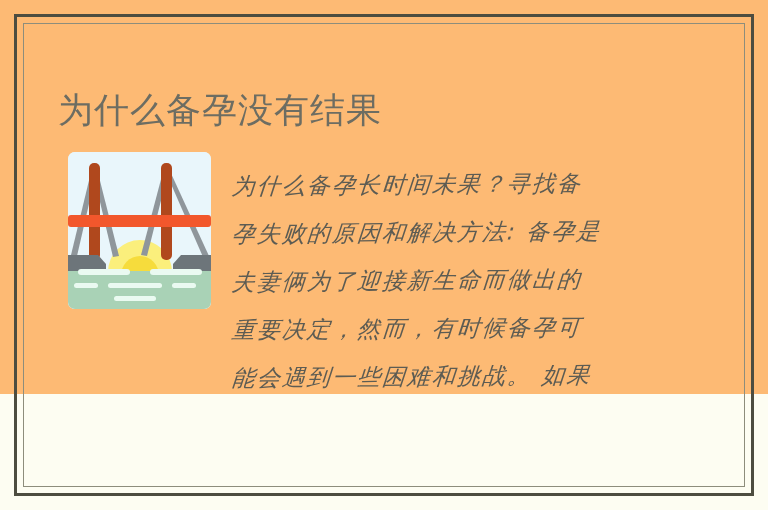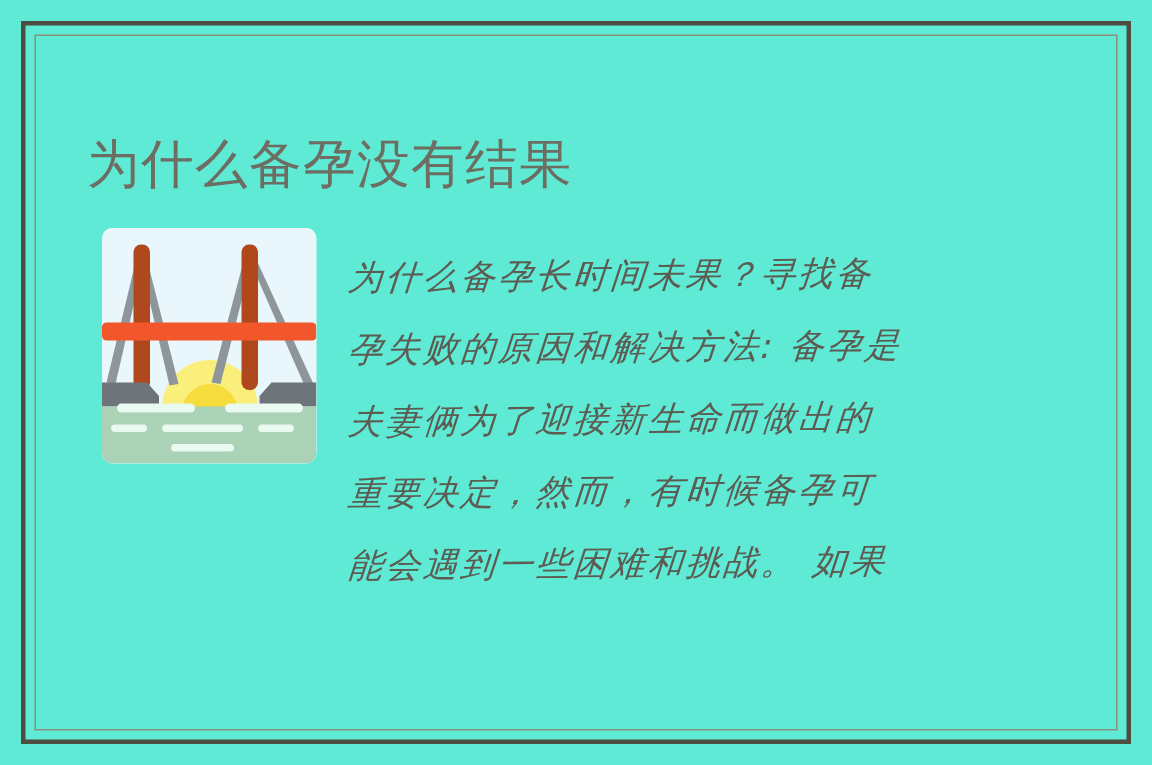--- a/index.html
+++ b/index.html
@@ -12,22 +12,22 @@
     height: 510px;
     overflow: hidden;
     background: #fdfdf2;
     font-family: "Liberation Sans", "DejaVu Sans", sans-serif;
   }
 
   
   #page {
     position: relative;
     width: 768px;
-    height: 510px;
-    background: #5eead4;
+    height: 394px;
+    background: #fdba74;
     box-sizing: border-box;
   }
 
   #outer-frame {
     position: absolute;
     left: 14px;
     top: 14px;
     width: 740px;
     height: 482px;
     box-sizing: border-box;

